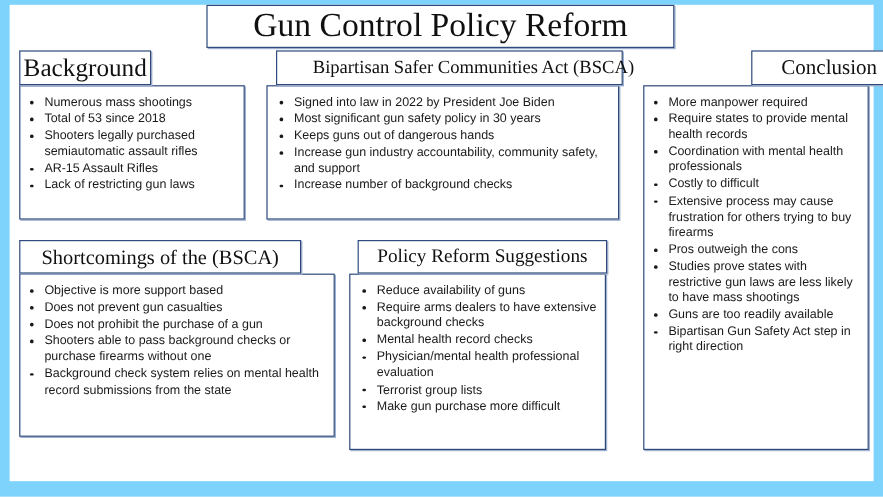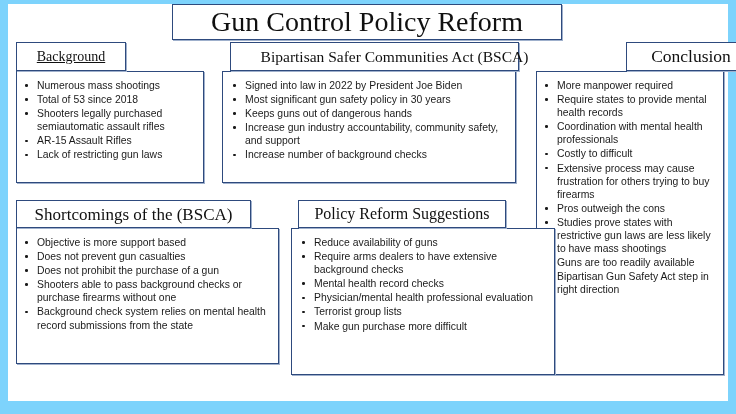--- a/index.html
+++ b/index.html
@@ -62,42 +62,42 @@
     background:#1a1a1a;
     border-radius:50%;
   }
 
   
   #title-box{left:164px;top:0px;width:390px;height:36px;}
   #title-box span{font-size:28px;}
 
   
   #bg-hdr{left:8px;top:38px;width:110px;height:29px;}
-  #bg-hdr span{font-size:14px;text-decoration:underline;}
+  #bg-hdr span{font-size:21px;}
   #bg-body{left:8px;top:67px;width:188px;height:112px;padding:7px 6px 4px 4px;}
 
   
   #bsca-hdr{left:222px;top:38px;width:289px;height:29px;padding-left:40px;}
   #bsca-hdr span{font-size:15.5px;}
   #bsca-body{left:214px;top:67px;width:294px;height:112px;padding:7px 6px 4px 6px;}
 
   
   #con-hdr{left:618px;top:38px;width:130px;height:29px;}
   #con-hdr span{font-size:17.5px;}
   #con-body{left:528px;top:67px;width:188px;height:304px;padding:7px 6px 4px 4px;}
 
   
   #short-hdr{left:8px;top:196px;width:235px;height:28px;}
   #short-hdr span{font-size:17px;}
   #short-body{left:8px;top:224px;width:263px;height:136px;padding:7px 6px 4px 4px;}
 
   
   #pol-hdr{left:290px;top:196px;width:208px;height:28px;align-items:center;}
   #pol-hdr span{font-size:16px;}
-  #pol-body{left:283px;top:224px;width:264px;height:147px;padding:7px 6px 4px 6px;}
+  #pol-body{left:283px;top:224px;width:214px;height:147px;padding:7px 6px 4px 6px;}
 </style>
 </head>
 <body>
 
 <div id="poster">
   <div id="canvas">
 
     <div class="hdr" id="title-box">
       <span>Gun Control Policy Reform</span>
     </div>

